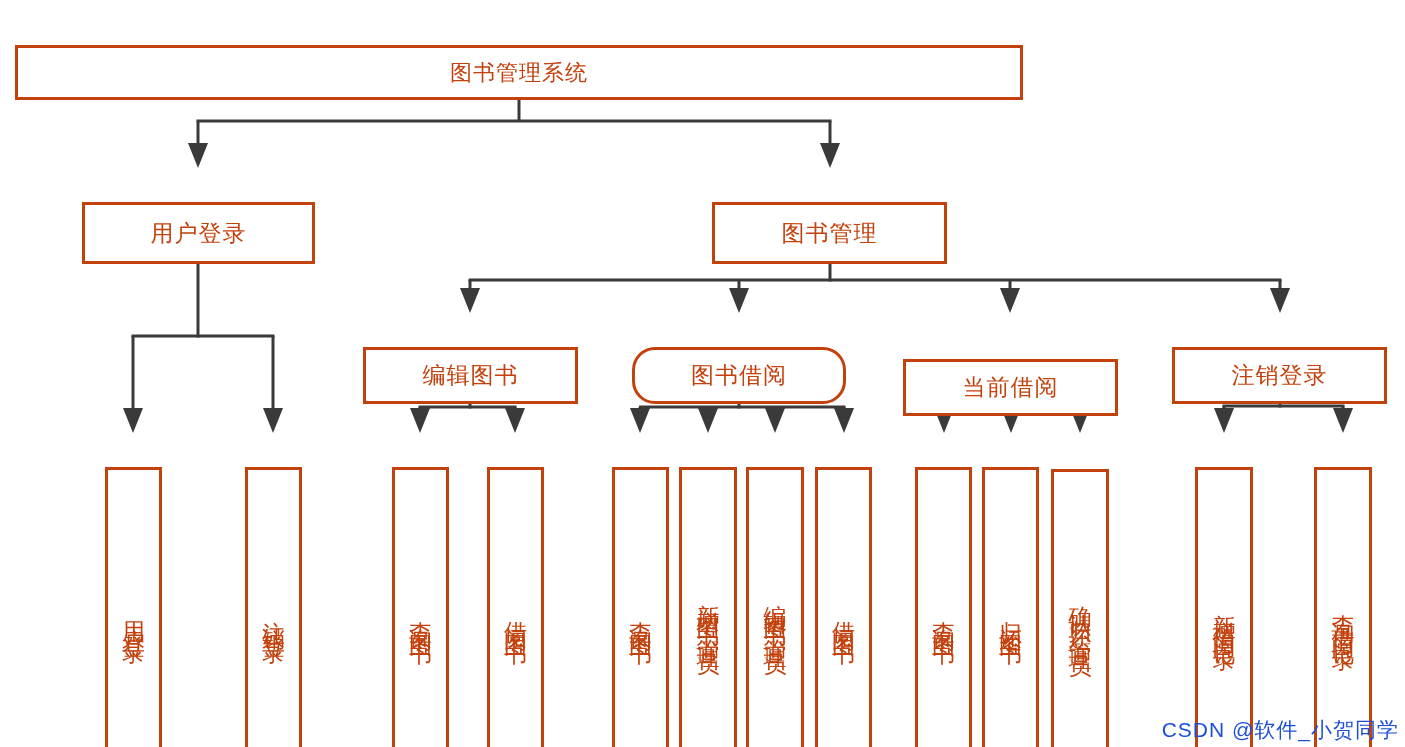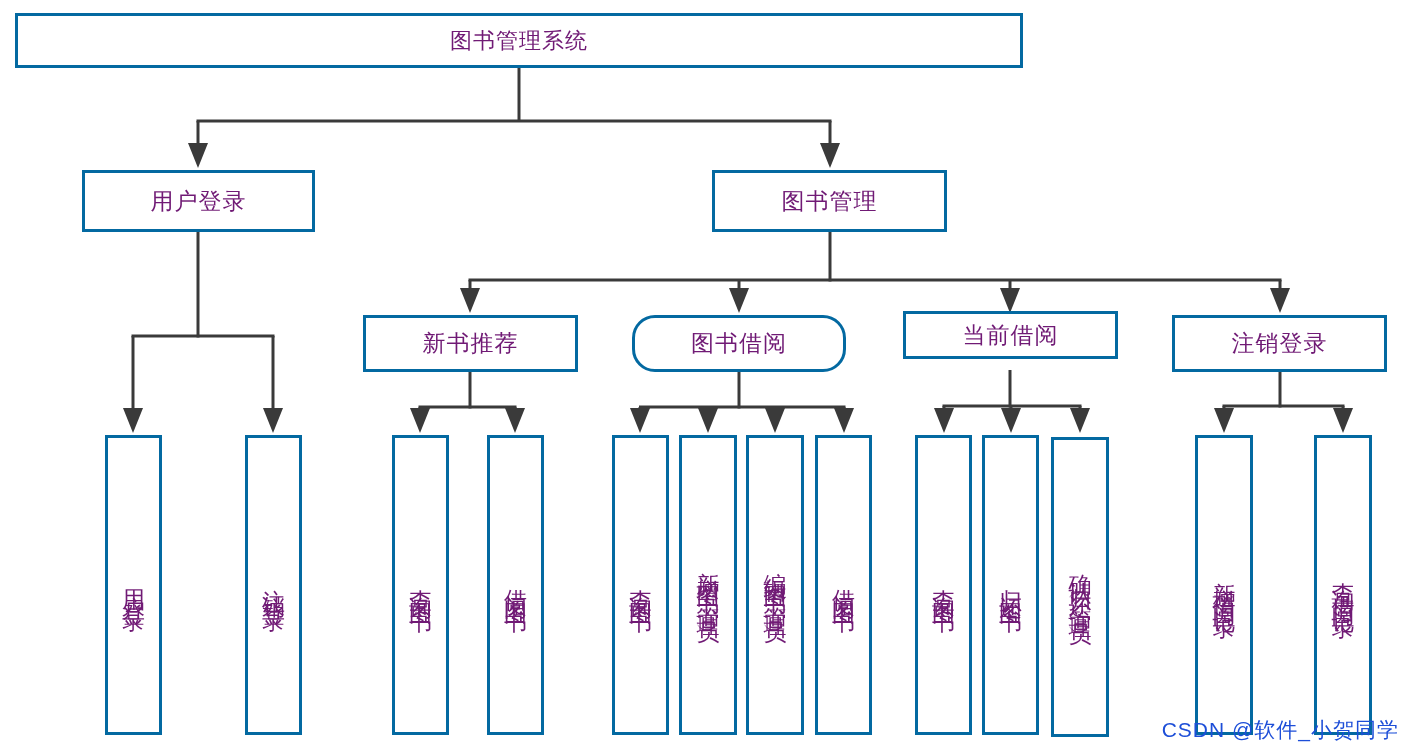--- a/index.html
+++ b/index.html
@@ -18,27 +18,28 @@
   .connectors {
     position: absolute;
     left: 0; top: 0;
     width: 1405px;
     height: 747px;
     pointer-events: none;
   }
   .node {
     position: absolute;
     box-sizing: border-box;
-    border: 3px solid #0369a1;
+    border: 3px solid #c2410c;
     background: #ffffff;
     display: flex;
     align-items: center;
     justify-content: center;
-    color: #701a75;
+    color: #c2410c;
     z-index: 2;
+    margin-top: 32px;
   }
   .hnode { font-size: 23px; letter-spacing: 1px; }
   .root-node { font-size: 22px; }
   .vnode span {
     writing-mode: vertical-rl;
     text-orientation: mixed;
     font-size: 23px;
     letter-spacing: 7px;
     line-height: 1;
     white-space: nowrap;
@@ -119,23 +120,23 @@
     <polygon points="1214,408 1234,408 1224,433" stroke="none"></polygon>
     <line x1="1343" y1="406" x2="1343" y2="413"></line>
     <polygon points="1333,408 1353,408 1343,433" stroke="none"></polygon>
   </svg>
 
   <div class="node hnode root-node" style="left:15px; top:13px; width:1008px; height:55px;">图书管理系统</div>
 
   <div class="node hnode" style="left:82px; top:170px; width:233px; height:62px;">用户登录</div>
   <div class="node hnode" style="left:712px; top:170px; width:235px; height:62px;">图书管理</div>
 
-  <div class="node hnode" style="left:363px; top:315px; width:215px; height:57px;">新书推荐</div>
+  <div class="node hnode" style="left:363px; top:315px; width:215px; height:57px;">编辑图书</div>
   <div class="node hnode" style="left:632px; top:315px; width:214px; height:57px;border-radius:23px;">图书借阅</div>
-  <div class="node hnode" style="left:903px; top:311px; width:215px; height:48px;">当前借阅</div>
+  <div class="node hnode" style="left:903px; top:327px; width:215px; height:57px;">当前借阅</div>
   <div class="node hnode" style="left:1172px; top:315px; width:215px; height:57px;">注销登录</div>
 
   <div class="node vnode" style="left:105px; top:435px; width:57px; height:300px;">
     <span>用户登录</span>
   </div>
   <div class="node vnode" style="left:245px; top:435px; width:57px; height:300px;">
     <span>注销登录</span>
   </div>
 
   <div class="node vnode" style="left:392px; top:435px; width:57px; height:300px;">

